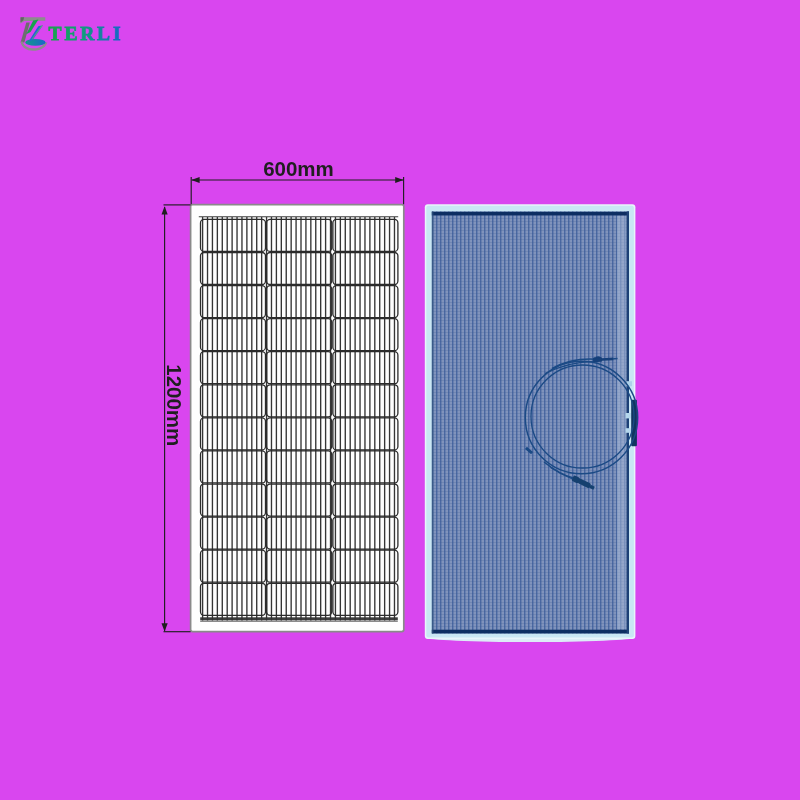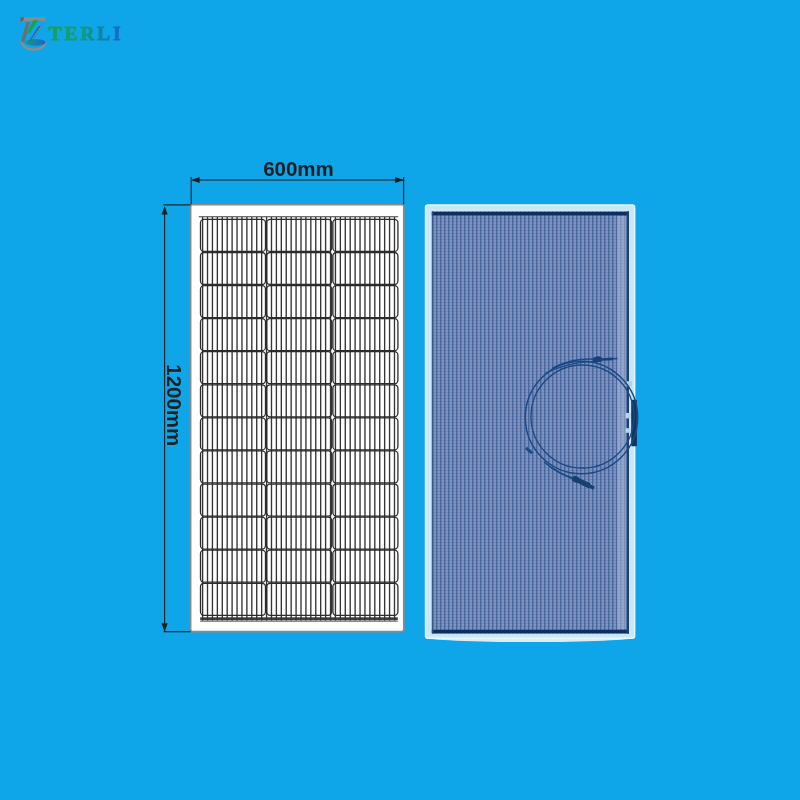--- a/index.html
+++ b/index.html
@@ -1,16 +1,16 @@
 <!DOCTYPE html>
 <html><head>
 <meta charset="utf-8">
 <style>
   html,body { margin:0; padding:0; background:#ffffff; }
-  #page { position:relative; width:800px; height:800px; background:#0ea5e9; overflow:hidden; }
+  #page { position:relative; width:800px; height:800px; background:#d946ef; overflow:hidden; }
   svg { position:absolute; left:0; top:0; }
 </style>
 </head>
 <body>
 <div id="page">
 <svg width="800" height="800" viewBox="0 0 800 800">
 <defs>
   <pattern id="bstr" width="4" height="3" patternUnits="userSpaceOnUse">
     <rect width="4" height="3" fill="#8093bc"></rect>
     <rect width="1.45" height="3" fill="#4a68a2"></rect>

